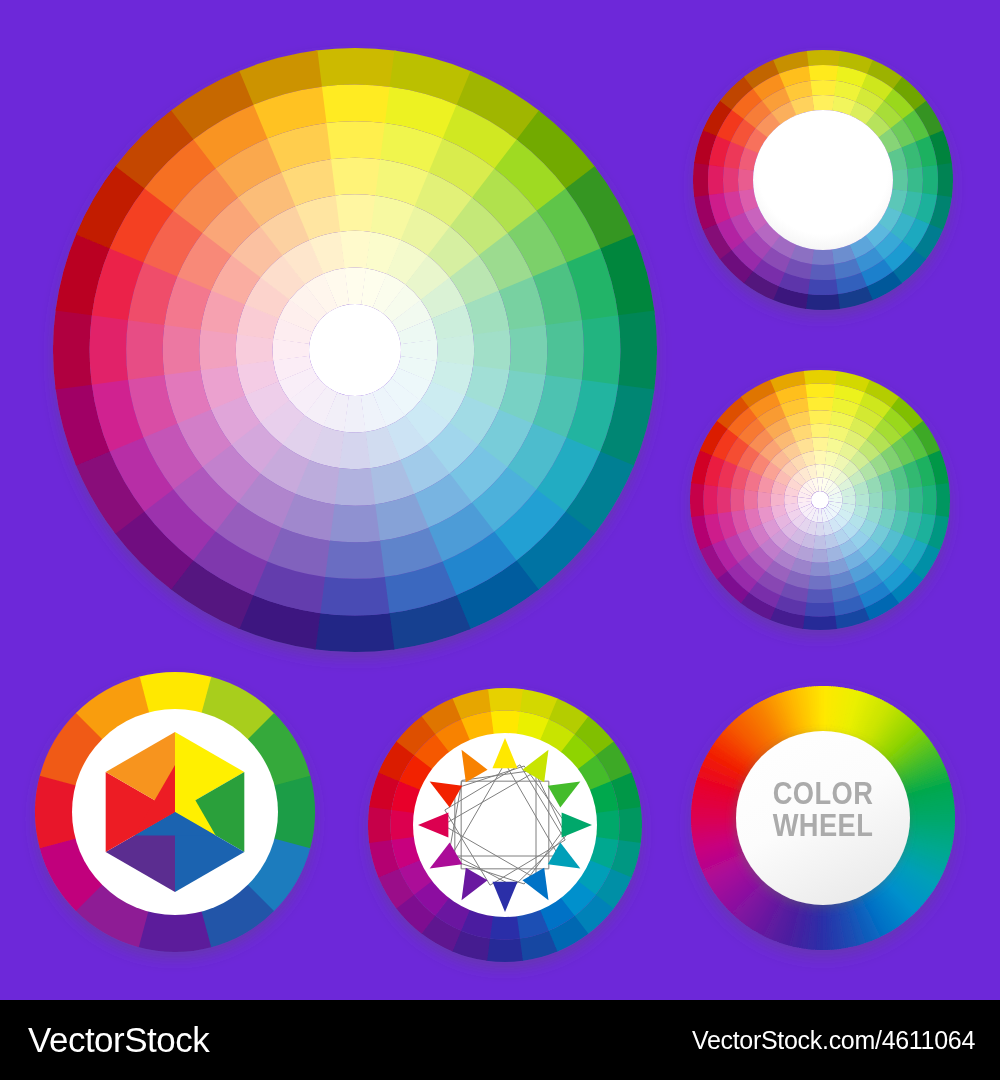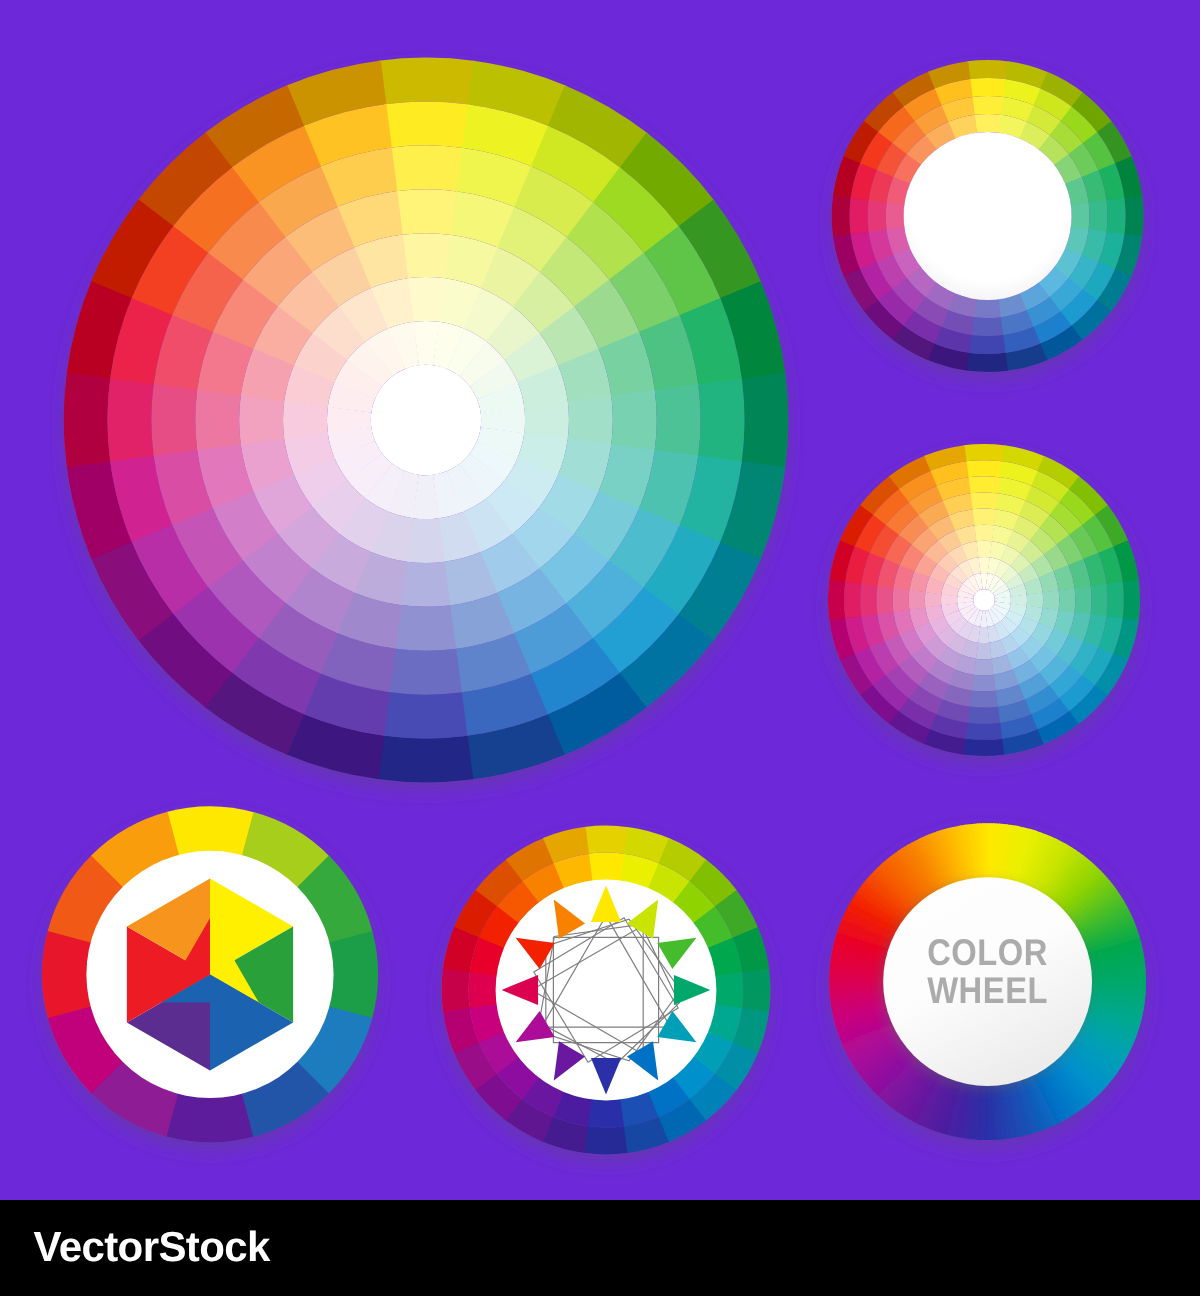--- a/index.html
+++ b/index.html
@@ -38,21 +38,21 @@
     background: #000000;
     color: #ffffff;
   }
   #footer-logo {
     position: absolute;
     left: 28px;
     top: 50%;
     transform: translateY(-50%);
     font-family: "Liberation Sans", sans-serif;
     font-size: 35px;
-    font-weight: 700;
+    font-weight: 400;
     letter-spacing: -0.5px;
     color: #ffffff;
     white-space: nowrap;
   }
   #footer-url {
     position: absolute;
     right: 25px;
     top: 50%;
     transform: translateY(-50%);
     font-family: "Liberation Sans", sans-serif;
@@ -1104,13 +1104,14 @@
 
   <div class="caption" id="caption-text" style="left: 723px; top: 778px; width: 200px; height: 80px;">
     <span class="l1">COLOR</span>
     <span class="l2">WHEEL</span>
   </div>
 
 </div>
 
 <div id="footer">
   <div id="footer-logo">VectorStock</div>
+  <div id="footer-url">VectorStock.com/4611064</div>
 </div>
 
 </body></html>

